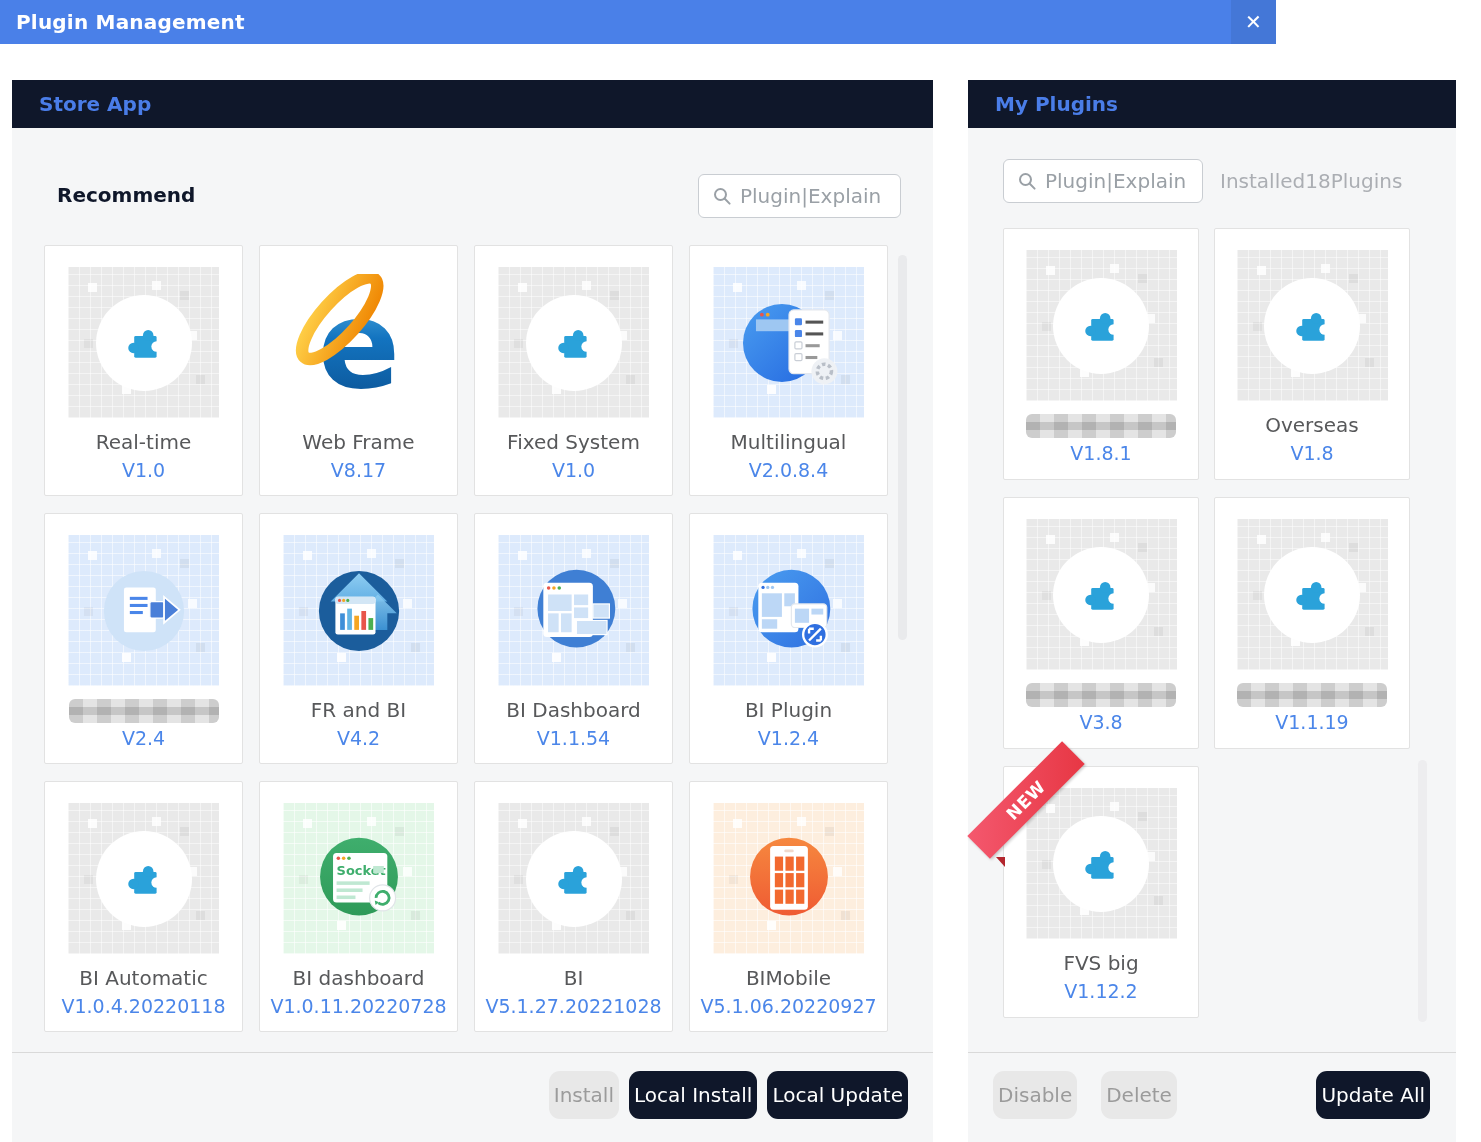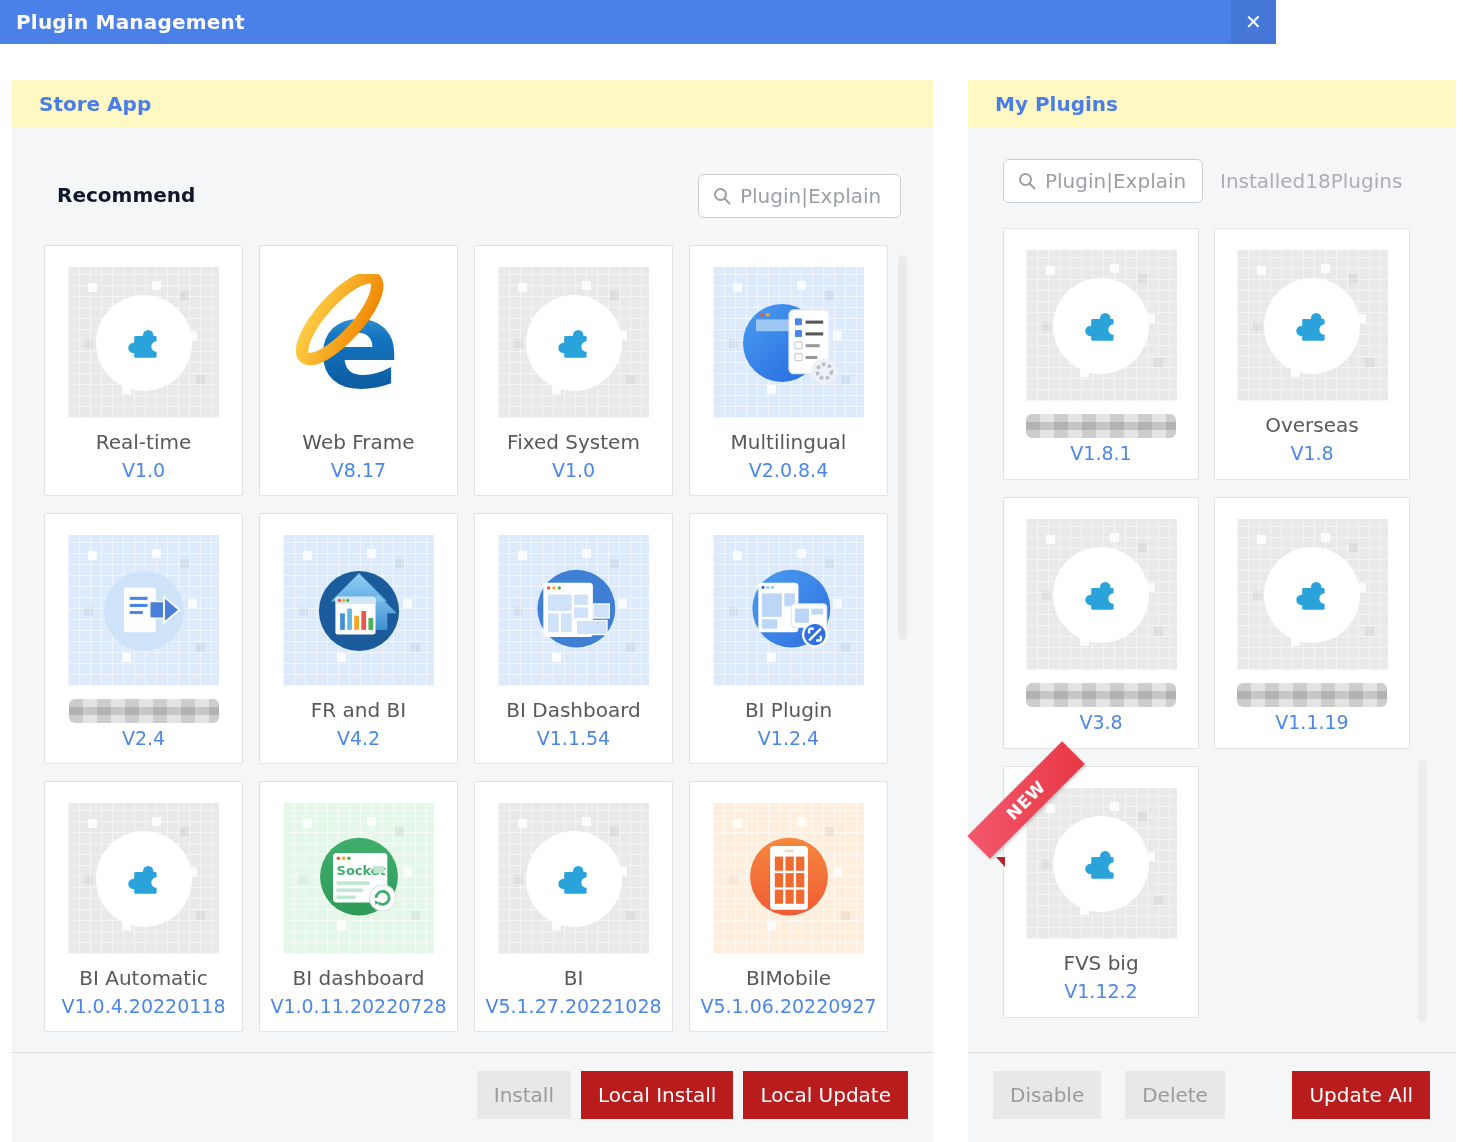--- a/index.html
+++ b/index.html
@@ -17,21 +17,21 @@
   .titlebar .title{color:#fff;font-size:20px;font-weight:600;margin-left:16px;letter-spacing:.2px;}
   .close-btn{
     position:absolute;right:0;top:0;width:45px;height:44px;background:rgba(0,0,0,.07);
     color:#fff;font-size:20px;display:flex;align-items:center;justify-content:center;cursor:pointer;
   }
   
   .panel{position:absolute;top:80px;height:1062px;background:#f5f6f7;}
   .panel-store{left:12px;width:921px;}
   .panel-mine{left:968px;width:488px;}
   .panel-header{
-    height:48px;background:#fef9c3;display:flex;align-items:center;
+    height:48px;background:#0f172a;display:flex;align-items:center;
   }
   .panel-header span{color:#4a7de8;font-size:20px;font-weight:600;margin-left:27px;}
   .section-label{position:absolute;left:45px;top:103px;color:#0f172a;font-size:20px;font-weight:600;}
   
   .searchbox{
     position:absolute;height:44px;background:#fff;border:1px solid #c9cdd2;border-radius:6px;
     display:flex;align-items:center;box-sizing:border-box;
   }
   .searchbox svg{margin:0 8px 0 13px;flex:none;}
   .searchbox input{
@@ -104,24 +104,24 @@
     color:#fff;font-weight:bold;font-size:17px;letter-spacing:1px;
     box-shadow:0 2px 3px rgba(0,0,0,.2);
   }
   .ribbon-fold{
     position:absolute;left:1px;top:97px;width:0;height:0;
     border-left:9px solid transparent;border-right:0 solid transparent;border-top:10px solid #b3262e;
   }
   
   .footer{position:absolute;left:0;right:0;top:972px;bottom:0;border-top:1px solid #d9d9d9;}
   .btn{
-    height:48px;padding:0 17px;border:none;border-radius:0;font-size:20px;
+    height:48px;padding:0 5px;border:none;border-radius:11px;font-size:20px;
     font-family:inherit;cursor:pointer;white-space:nowrap;
   }
-  .btn.primary{background:#b91c1c;color:#fff;}
+  .btn.primary{background:#0f172a;color:#fff;}
   .btn.disabled{background:#e8e8e8;color:#9b9b9b;cursor:default;}
   .footer-store-group{position:absolute;right:25px;top:18px;display:flex;gap:10px;}
   .footer-mine-left{position:absolute;left:25px;top:18px;display:flex;gap:24px;}
   .footer-mine-right{position:absolute;right:26px;top:18px;}
   
   .scroll-thumb{position:absolute;width:9px;border-radius:5px;background:#e9eaec;cursor:pointer;}
   .thumb-store{left:886px;top:175px;height:385px;}
   .thumb-mine{left:450px;top:680px;height:262px;background:#ededef;}
 </style>
 </head>

